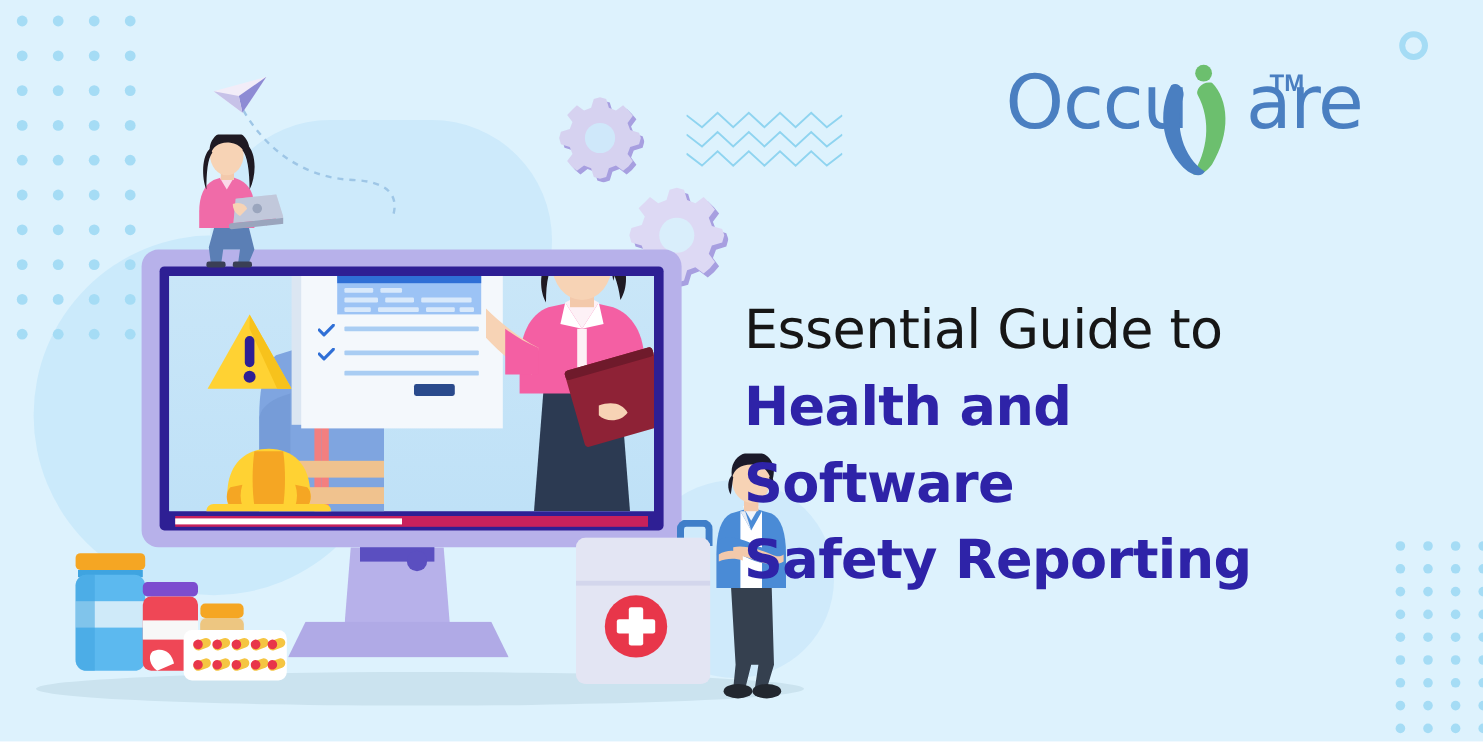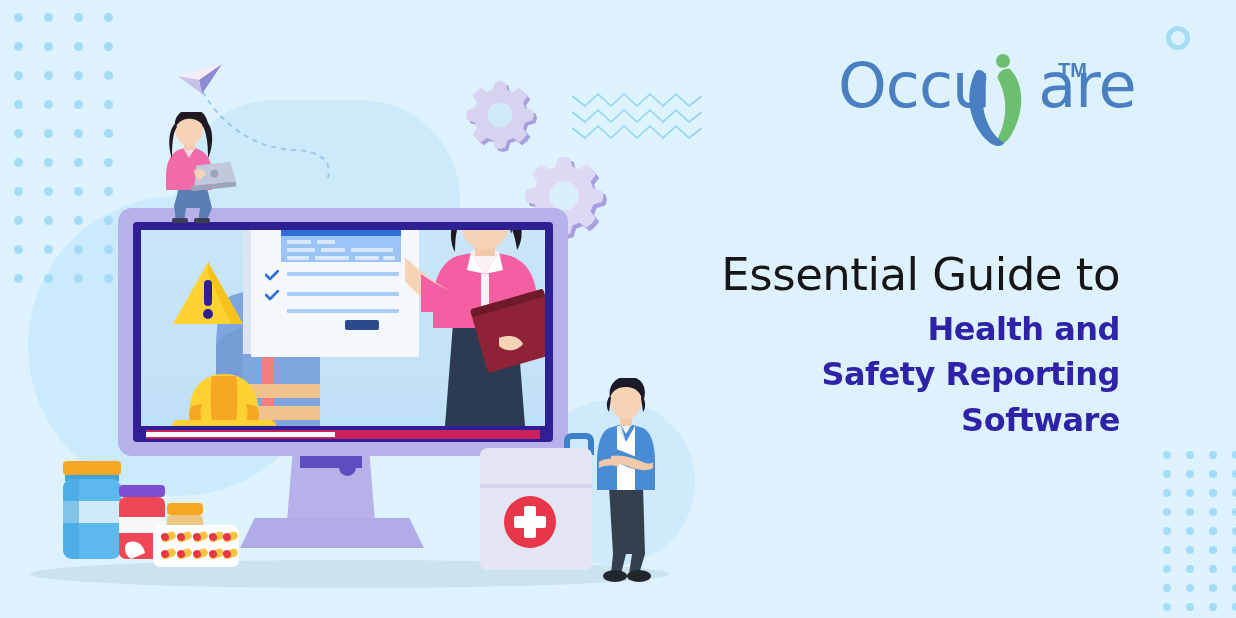--- a/index.html
+++ b/index.html
@@ -157,29 +157,28 @@
   #logo-tagline {
     position: absolute; left: 16px; top: 98px; width: 280px;
     text-align: center;
     font-size: 14.5px; color: #5a86bd;
     font-family: "Liberation Sans", sans-serif;
   }
 
   
   #headline {
     left: 620px; top: 243px; width: 500px;
-    text-align: right;
   }
   #headline .l1 {
     font-size: 45px; color: #161616; font-weight: normal;
     line-height: 1.42; letter-spacing: -0.5px;
     font-family: "DejaVu Sans", sans-serif;
   }
   #headline .l2 {
-    font-size: 32px; color: #2e23a8; font-weight: bold;
+    font-size: 45px; color: #2e23a8; font-weight: bold;
     line-height: 1.42; letter-spacing: -0.5px;
     font-family: "DejaVu Sans", sans-serif;
   }
 </style>
 </head>
 <body>
 
 <div id="banner">
 
   <div class="layer" id="blob-left"></div>
@@ -533,17 +532,17 @@
       <path d="M56 20 C 70 34, 72 62, 56 88 C 50 96, 44 98, 40 96 C 52 78, 56 52, 44 30 C 42 26, 48 18, 56 20 Z" fill="#6cbf6e"></path>
       <path d="M22 22 C 10 44, 14 76, 36 94 C 42 98, 48 98, 50 94 C 32 82, 24 56, 32 32 C 34 26, 28 18, 22 22 Z" fill="#4a7fc1"></path>
     </svg>
 
     <div id="logo-tm">TM</div>
   </div>
 
   <div class="layer" id="headline">
     <div class="l1">Essential Guide to</div>
     <div class="l2">Health and</div>
+    <div class="l2">Software</div>
     <div class="l2">Safety Reporting</div>
-    <div class="l2">Software</div>
   </div>
 
 </div>
 
 </body></html>

